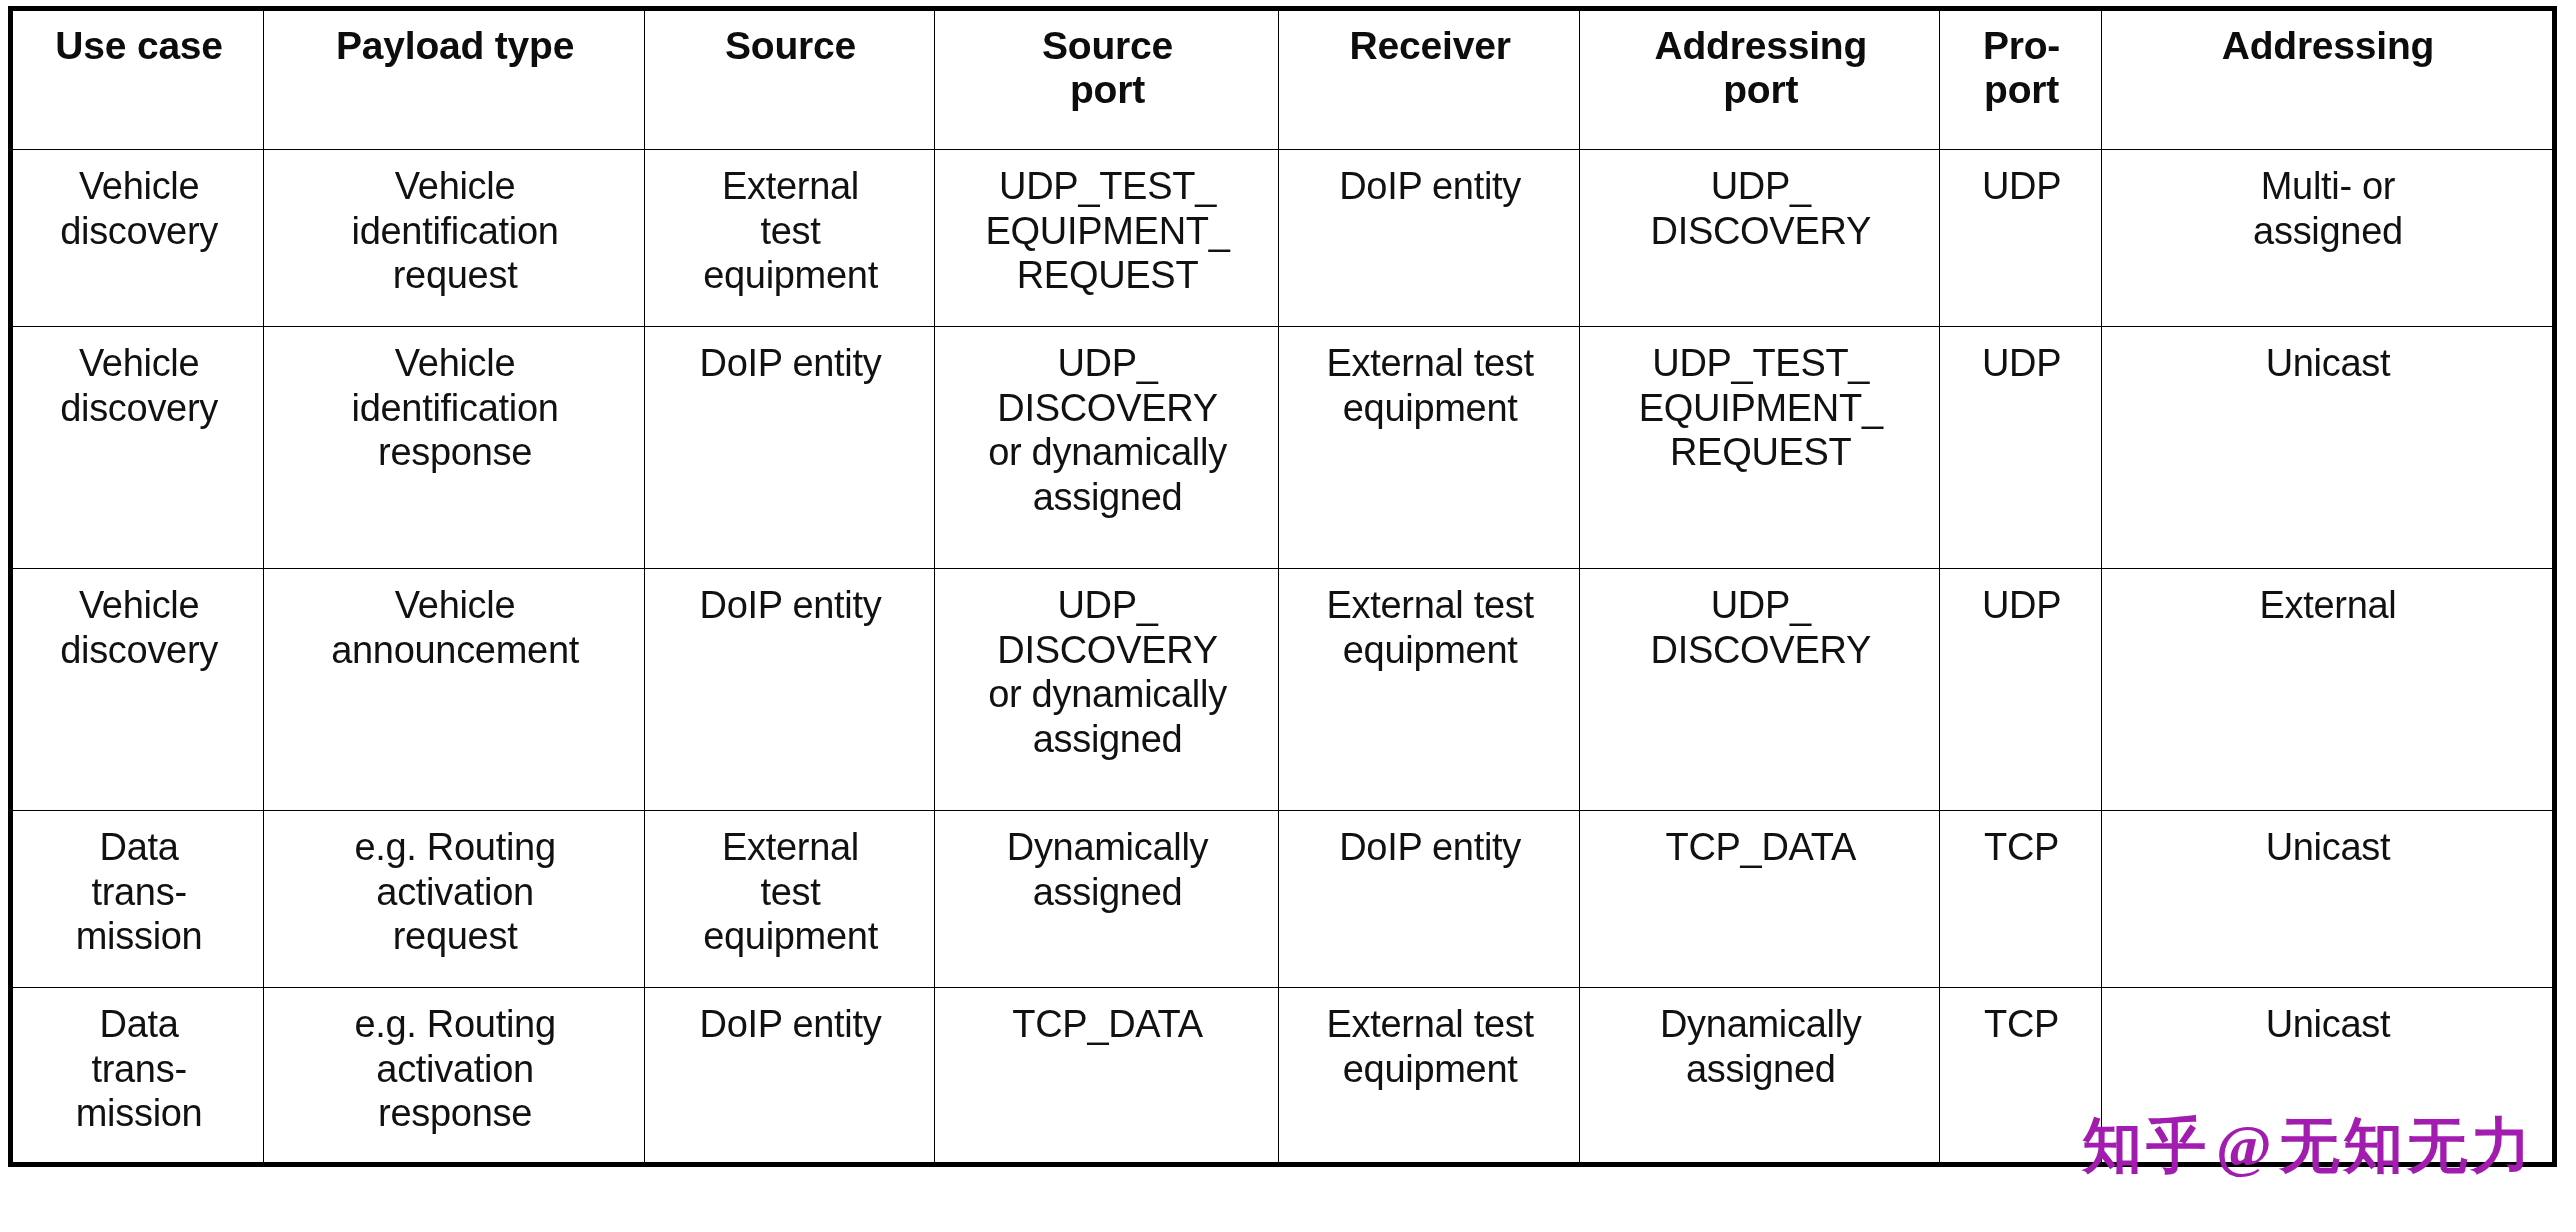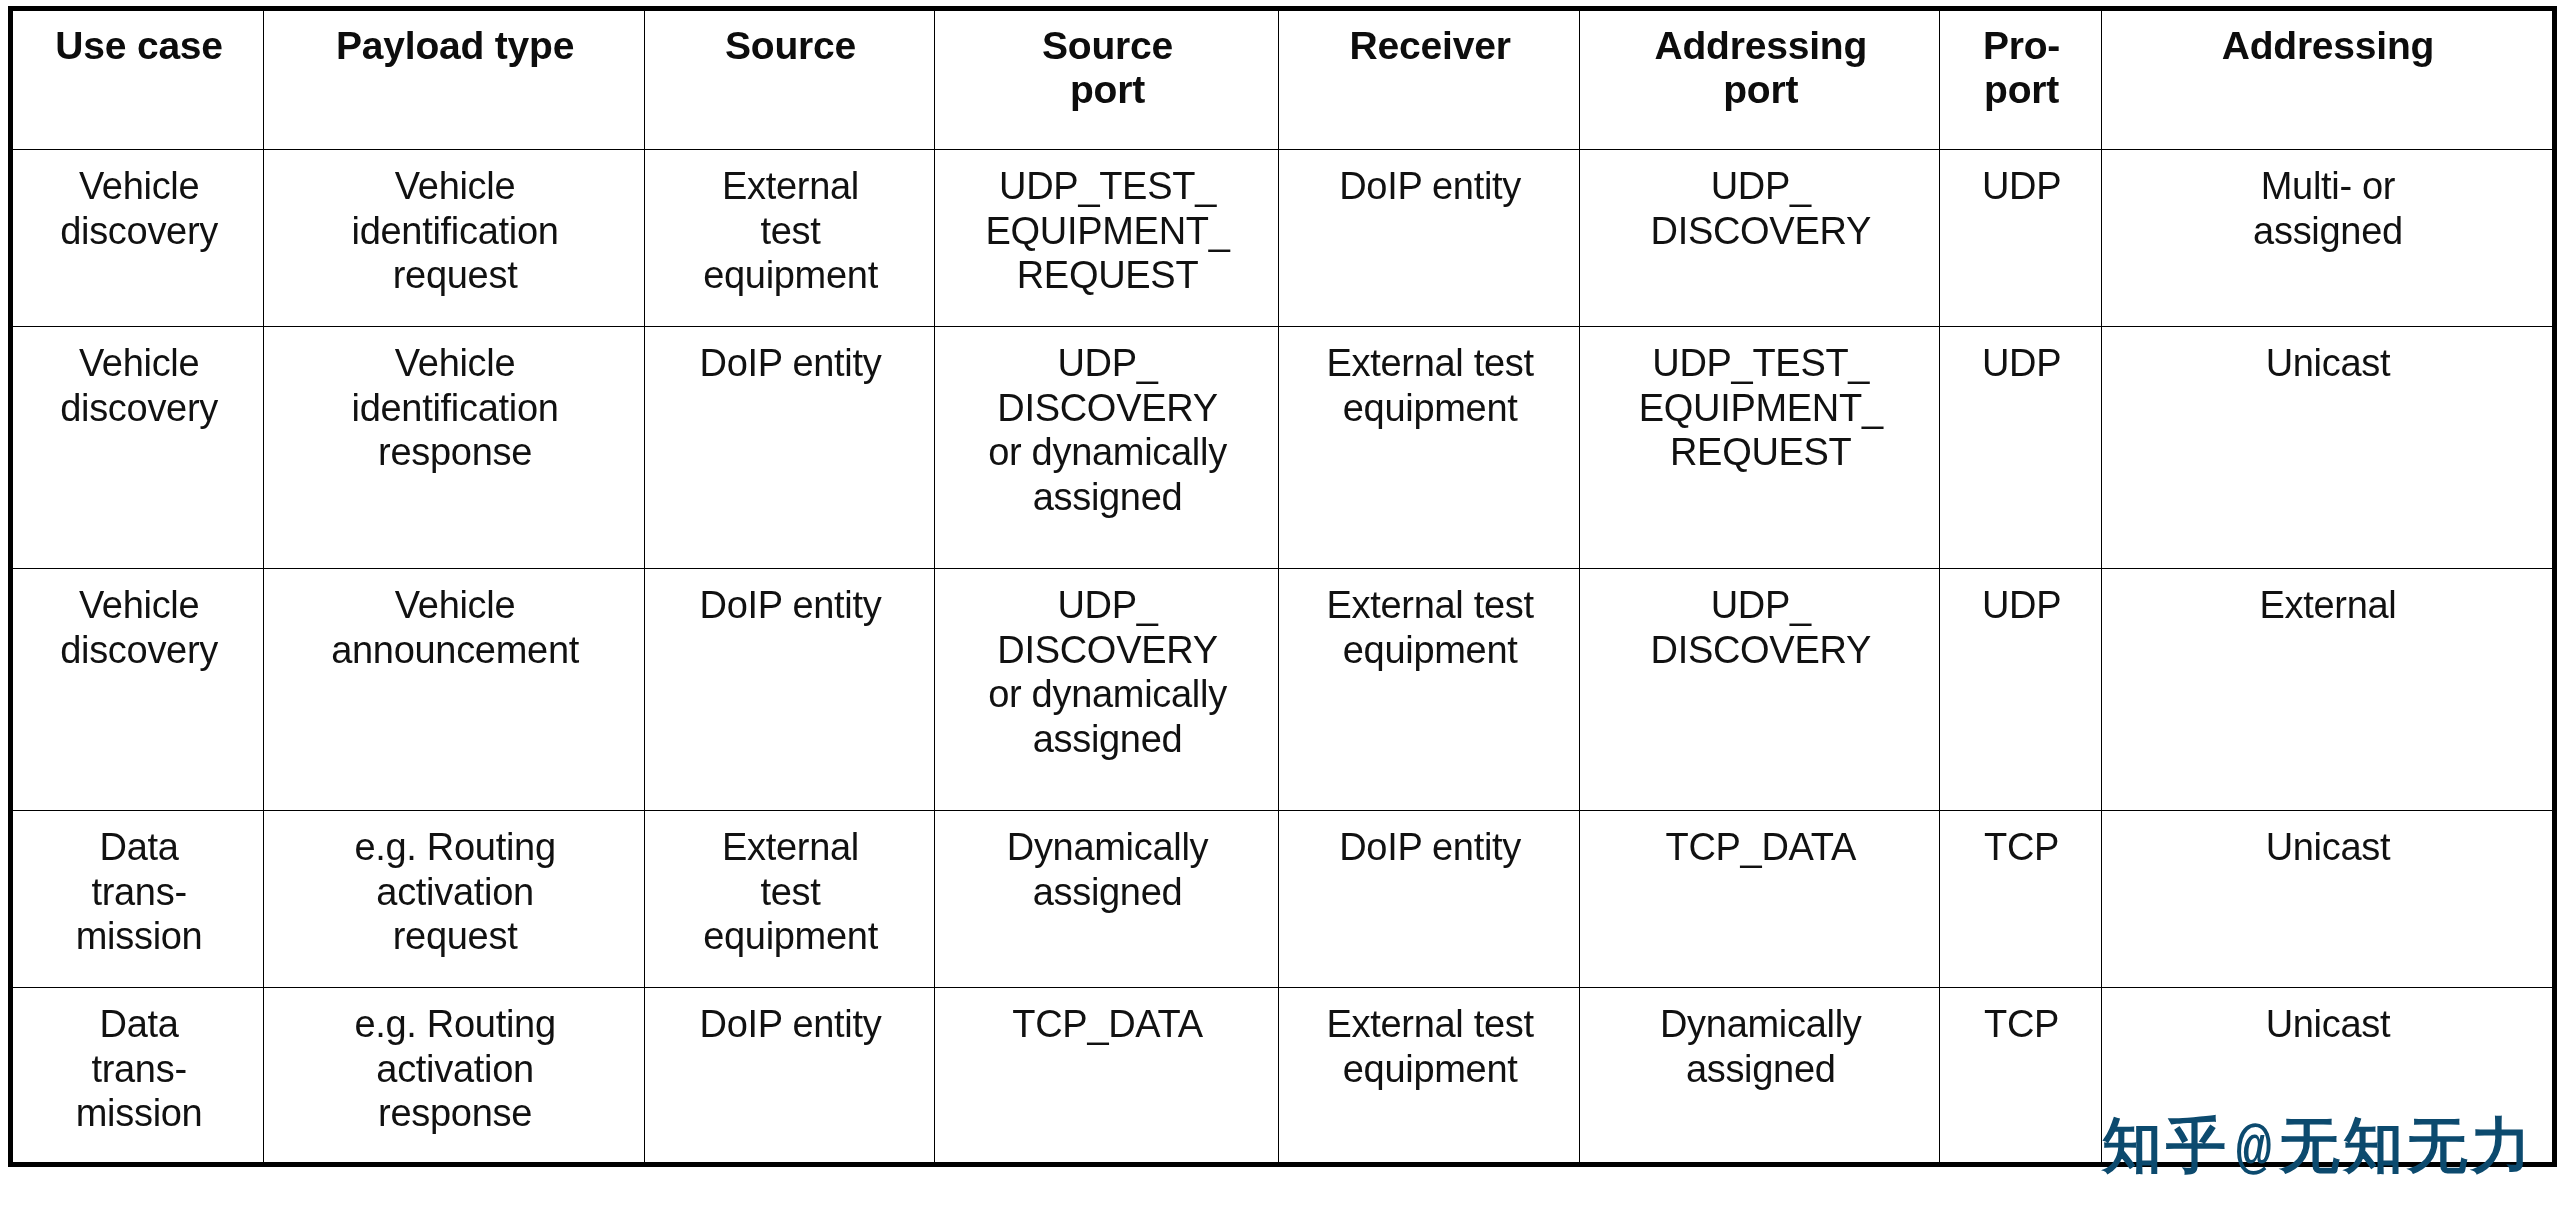--- a/index.html
+++ b/index.html
@@ -100,24 +100,24 @@
   .row-h2 { height: 242px; }
   .row-h3 { height: 242px; }
   .row-h4 { height: 177px; }
   .row-h5 { height: 177px; }
 
   
   #watermark {
     position: absolute;
     right: 41px;
     bottom: 45px;
-    font-family: Liberation Mono, monospace;
+    font-family: Liberation Serif, serif;
     font-size: 60px;
     font-weight: bold;
-    color: #0c4a6e;
+    color: #a21caf;
     letter-spacing: 3.9px;
     white-space: nowrap;
     pointer-events: none;
     user-select: none;
   }
   #watermark .wm-at {
     letter-spacing: 1.9px;
     padding: 0 5.8px;
   }
 </style>

